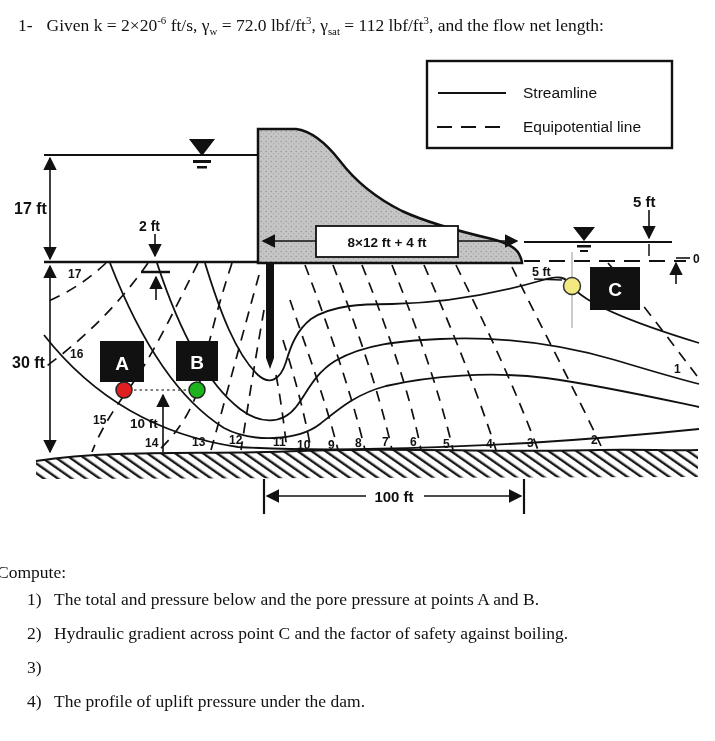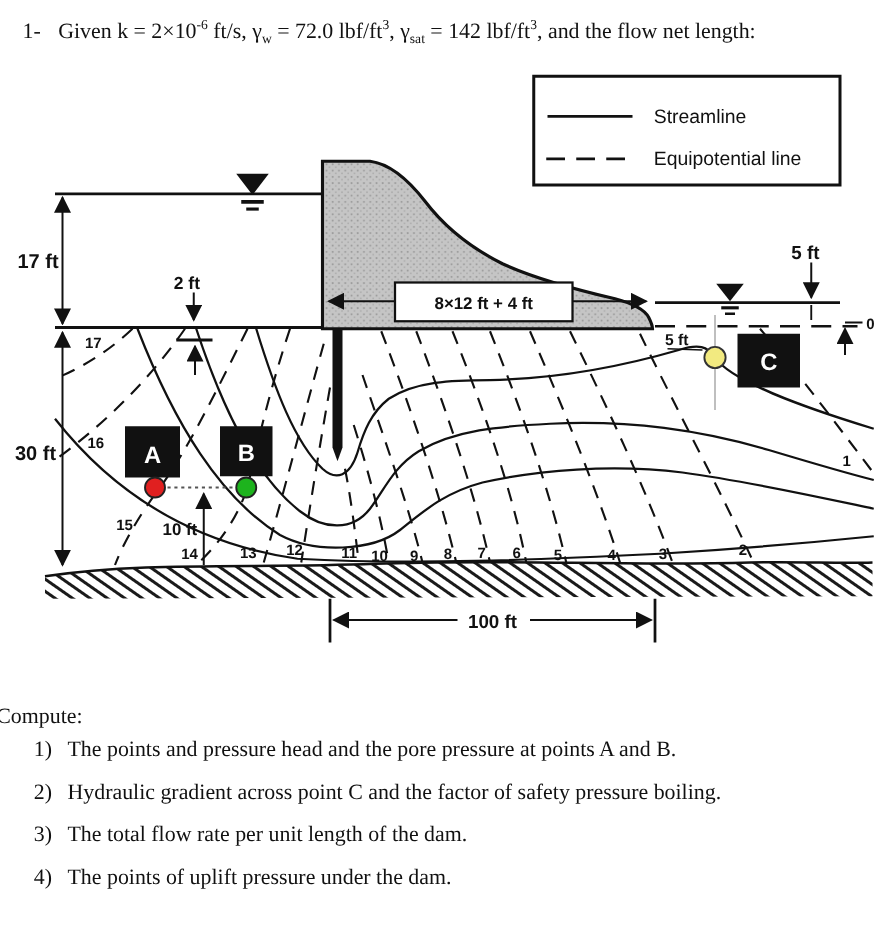--- a/index.html
+++ b/index.html
@@ -178,36 +178,35 @@
     <g>
       <line x1="264" y1="479" x2="264" y2="514" stroke="#111" stroke-width="2.2"></line>
       <line x1="524" y1="479" x2="524" y2="514" stroke="#111" stroke-width="2.2"></line>
       <line class="dimline" x1="267" y1="496" x2="521" y2="496" marker-start="url(#ah)" marker-end="url(#ah)"></line>
       <rect x="366" y="487" width="58" height="18" fill="#fff"></rect>
       <text class="dlabel" x="394" y="502" font-size="15" text-anchor="middle">100 ft</text>
     </g>
   </svg>
 
   <div class="title-line">
-    <span>1-</span><span class="gap"></span><span>Given k = 2×10</span><sup>-6</sup><span> ft/s, </span><span>γ</span><sub>w</sub><span> = 72.0 lbf/ft</span><sup>3</sup><span>, </span><span>γ</span><sub>sat</sub><span> = 142 lbf/ft</span><sup>3</sup><span>, and the flow net length:</span>
+    <span>1-</span><span class="gap"></span><span>Given k = 2×20</span><sup>-6</sup><span> ft/s, </span><span>γ</span><sub>w</sub><span> = 72.0 lbf/ft</span><sup>3</sup><span>, </span><span>γ</span><sub>sat</sub><span> = 112 lbf/ft</span><sup>3</sup><span>, and the flow net length:</span>
   </div>
 
   <div class="compute">
     <div class="heading">Compute:</div>
     <div class="item">
       <span class="inum">1)</span>
-      <span>The points and pressure head and the pore pressure at points A and B.</span>
+      <span>The total and pressure below and the pore pressure at points A and B.</span>
     </div>
     <div class="item">
       <span class="inum">2)</span>
-      <span>Hydraulic gradient across point C and the factor of safety pressure boiling.</span>
+      <span>Hydraulic gradient across point C and the factor of safety against boiling.</span>
     </div>
     <div class="item">
       <span class="inum">3)</span>
-      <span>The total flow rate per unit length of the dam.</span>
     </div>
     <div class="item">
       <span class="inum">4)</span>
-      <span>The points of uplift pressure under the dam.</span>
+      <span>The profile of uplift pressure under the dam.</span>
     </div>
   </div>
 
 </div>
 
 </body></html>

